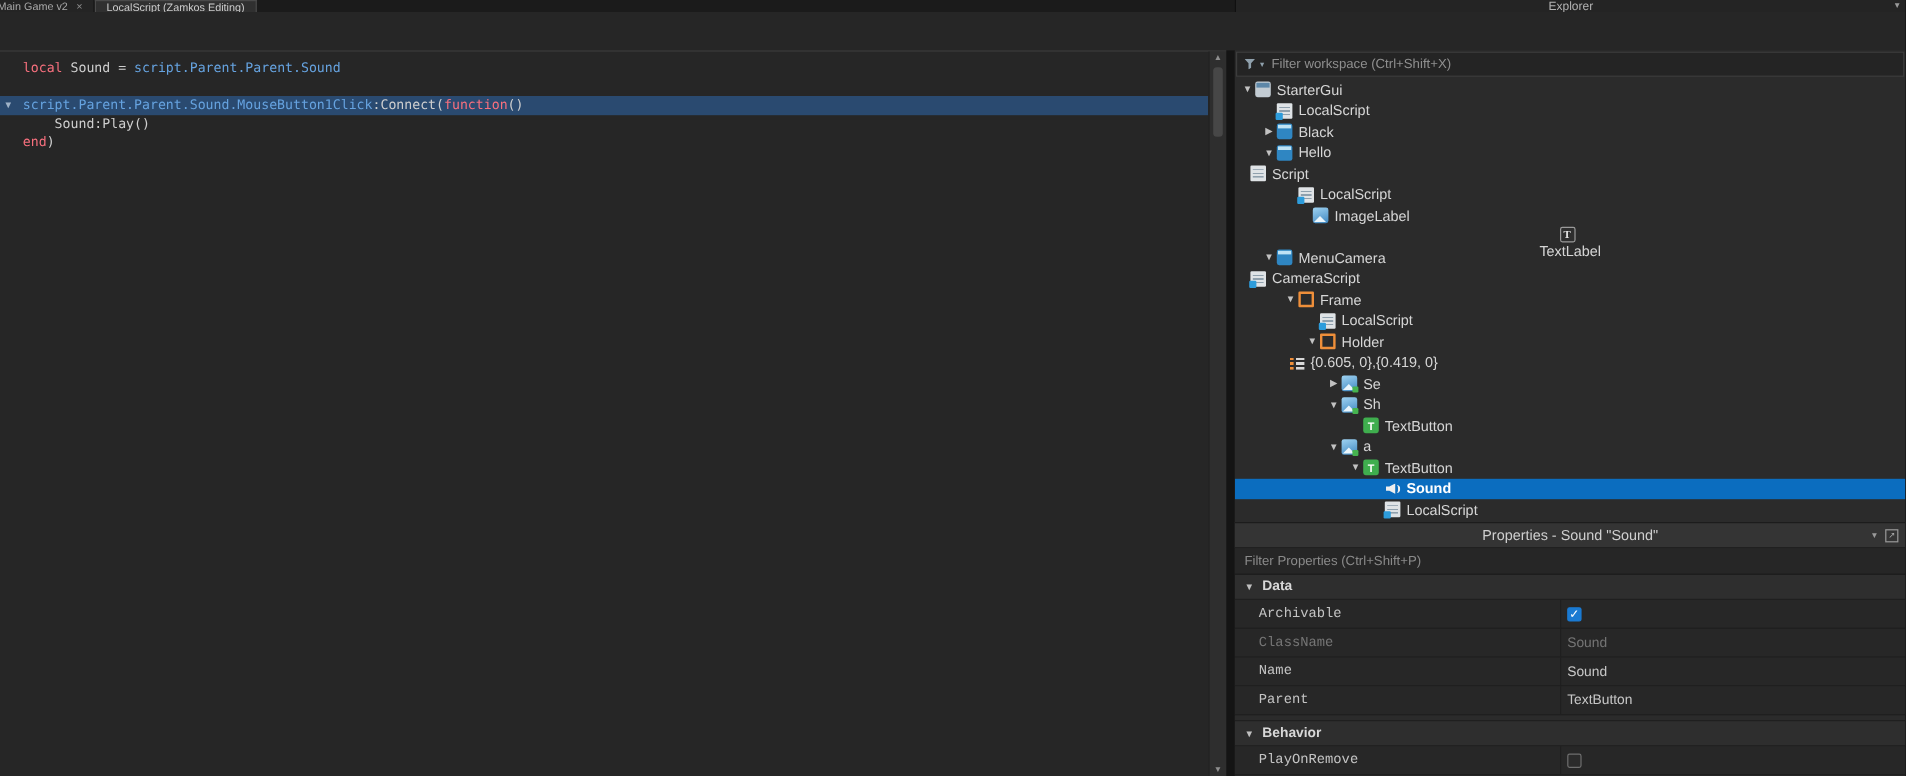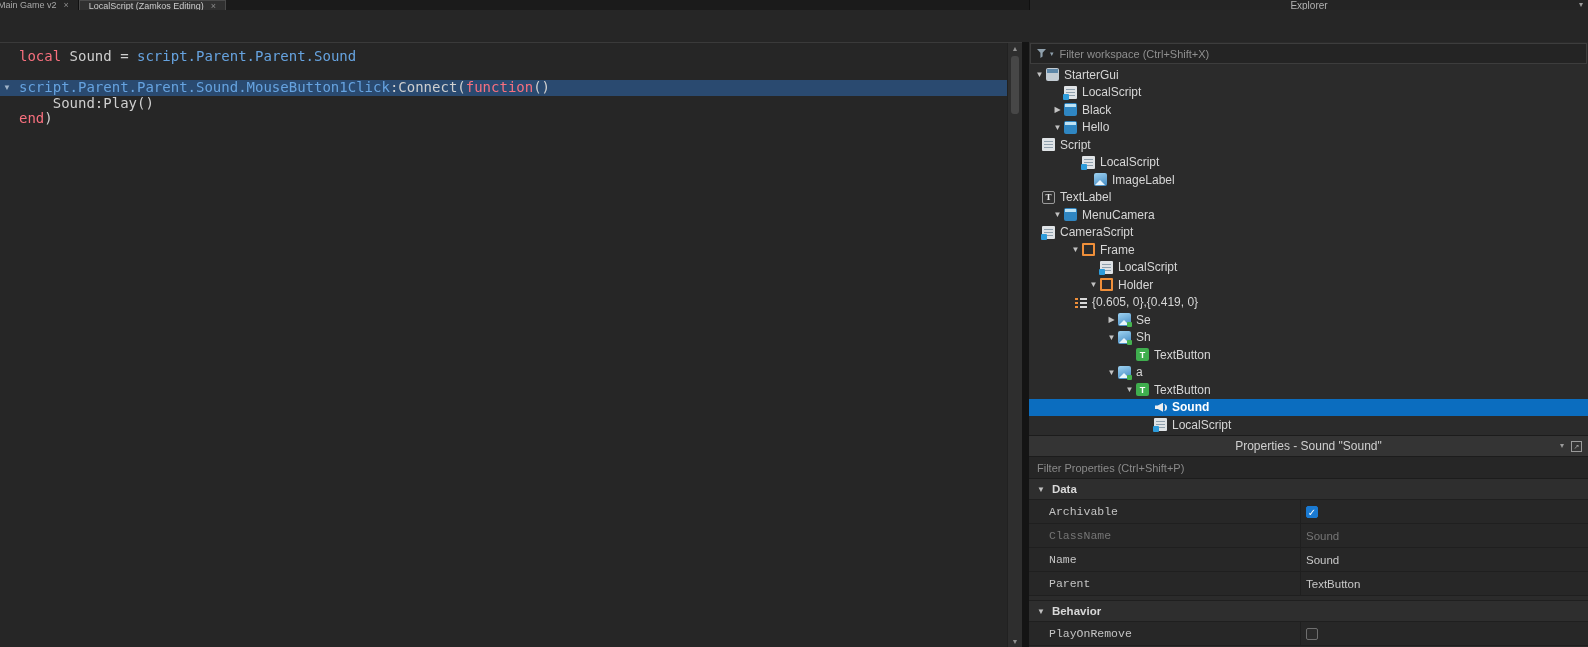--- a/index.html
+++ b/index.html
@@ -5,38 +5,38 @@
   html,body{margin:0;padding:0;background:#111;}
   .app{width:1588px;height:647px;overflow:hidden;display:flex;flex-direction:column;
        background:#262626;font-family:"Liberation Sans",sans-serif;position:relative;gap:32px;}
 
   
   .top-strip{height:10px;flex:none;display:flex;background:#1b1b1b;overflow:hidden;}
   .top-tabs{width:1029px;flex:none;display:flex;overflow:hidden;}
   .tab{display:flex;align-items:center;gap:7px;padding:0 9px;font-size:9px;line-height:10px;
        color:#a8a8a8;background:#242424;border-right:1px solid #101010;white-space:nowrap;}
   .tab:first-child{margin-left:-11px;}
-  .tab.active{background:#303030;color:#cccccc;border:1px solid #4a4a4a;border-bottom:none;}
+  .tab.active{background:#303030;color:#cccccc;border:1px solid #4a4a4a;border-bottom:none;flex-direction:column;}
   .tab .close{color:#8b8b8b;font-size:9px;}
   .top-explorer{flex:1;position:relative;display:flex;align-items:center;justify-content:center;
        background:#242424;color:#b2b2b2;font-size:10px;border-left:1px solid #101010;}
   .top-explorer .right-icons{position:absolute;right:5px;top:0;display:flex;gap:6px;align-items:center;height:10px;}
   .chev{color:#9a9a9a;font-size:8px;line-height:10px;}
 
   
   .main{flex:1;display:flex;min-height:0;}
 
   
   .editor-pane{width:1022px;flex:none;display:flex;background:#262626;border-top:1px solid #3a3a3a;min-height:0;}
   .code-scroll{flex:1;padding-top:6px;overflow:hidden;}
   .code-line{display:flex;height:15.5px;line-height:15.5px;width:100%;}
   .code-line.selected{background:#2a4a70;}
   .fold{width:19px;flex:none;padding-left:3px;box-sizing:border-box;color:#9fb3c8;font-size:8px;
         line-height:15.5px;font-family:"Liberation Sans",sans-serif;}
-  .code-text{white-space:pre;font-family:"DejaVu Sans Mono",monospace;font-size:14px;}
+  .code-text{white-space:pre;font-family:"DejaVu Sans Mono",monospace;font-size:11px;}
   .tok-keyword{color:#f8707e;}
   .tok-member{color:#66a3e0;}
   .tok-plain{color:#cfcfcf;}
 
   .v-scrollbar{width:14px;flex:none;background:#2e2e2e;border-left:1px solid #212121;
         display:flex;flex-direction:column;align-items:center;}
   .sb-arrow{color:#8f8f8f;font-size:7px;line-height:11px;height:11px;flex:none;cursor:default;}
   .sb-track{flex:1;width:100%;display:flex;justify-content:center;}
   .sb-thumb{width:8px;height:58px;margin-top:2px;background:#474747;border-radius:3px;}
 
@@ -213,21 +213,21 @@
           <div class="tree-row" style="padding-left: 40px;">
             <span class="tree-arrow"></span>
             <span class="tree-icon localscript-icon"></span>
             <span class="tree-label">LocalScript</span>
           </div>
           <div class="tree-row" style="padding-left: 52px;">
             <span class="tree-arrow"></span>
             <span class="tree-icon imagelabel-icon"></span>
             <span class="tree-label">ImageLabel</span>
           </div>
-          <div class="tree-row" style="">
+          <div class="tree-row" style=" flex-direction: column;">
             <span class="tree-arrow"></span>
             <span class="tree-icon textlabel-icon"></span>
             <span class="tree-label">TextLabel</span>
           </div>
           <div class="tree-row" style="padding-left: 22px;">
             <span class="tree-arrow">▼</span>
             <span class="tree-icon screengui-icon"></span>
             <span class="tree-label">MenuCamera</span>
           </div>
           <div class="tree-row" style="">

